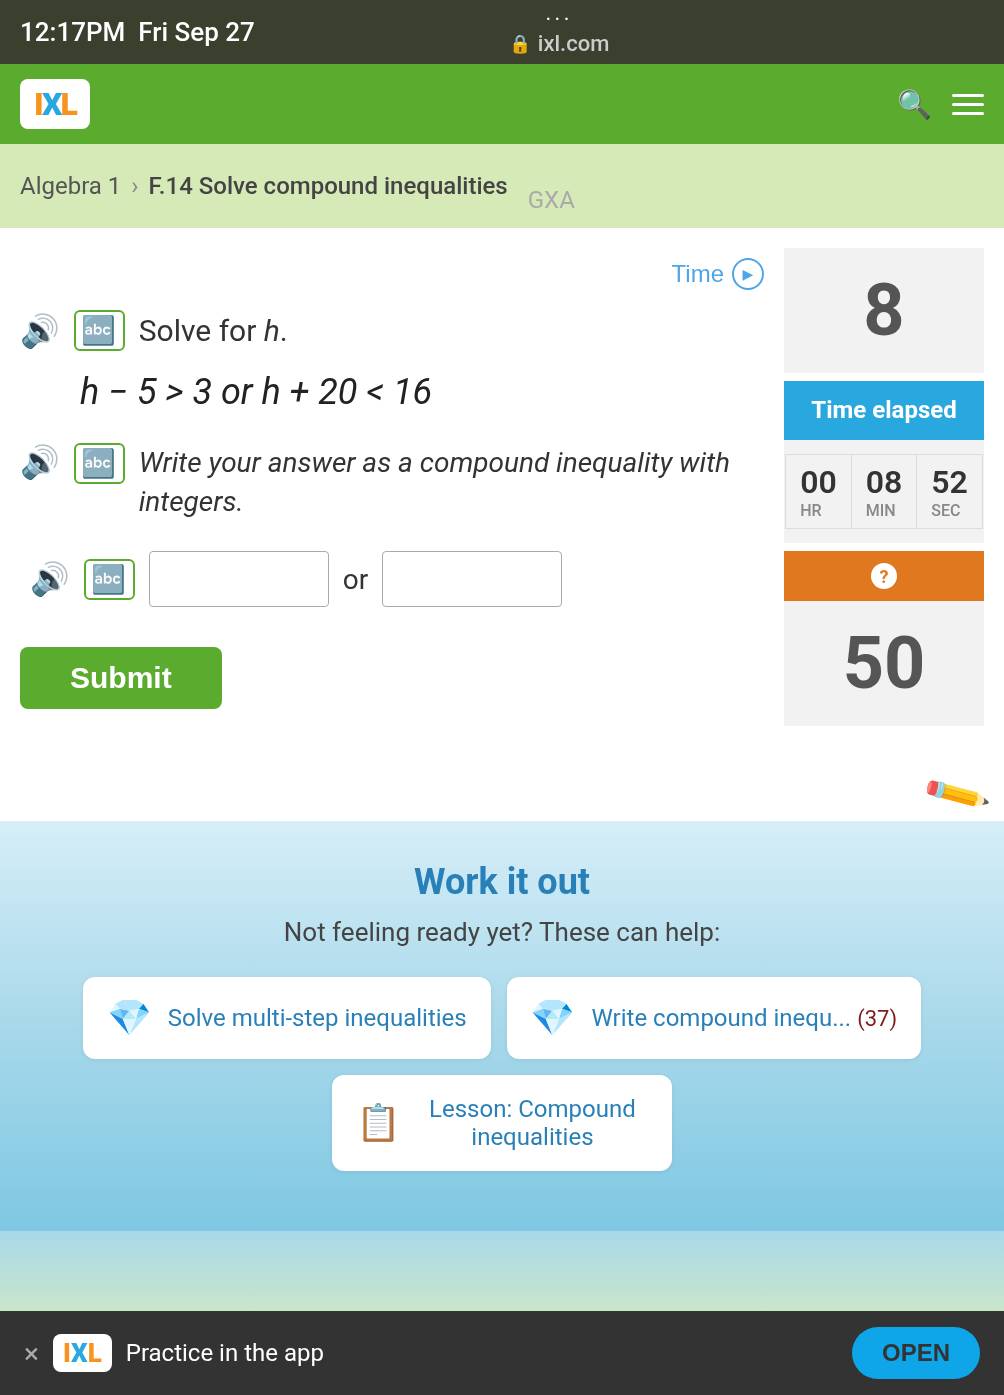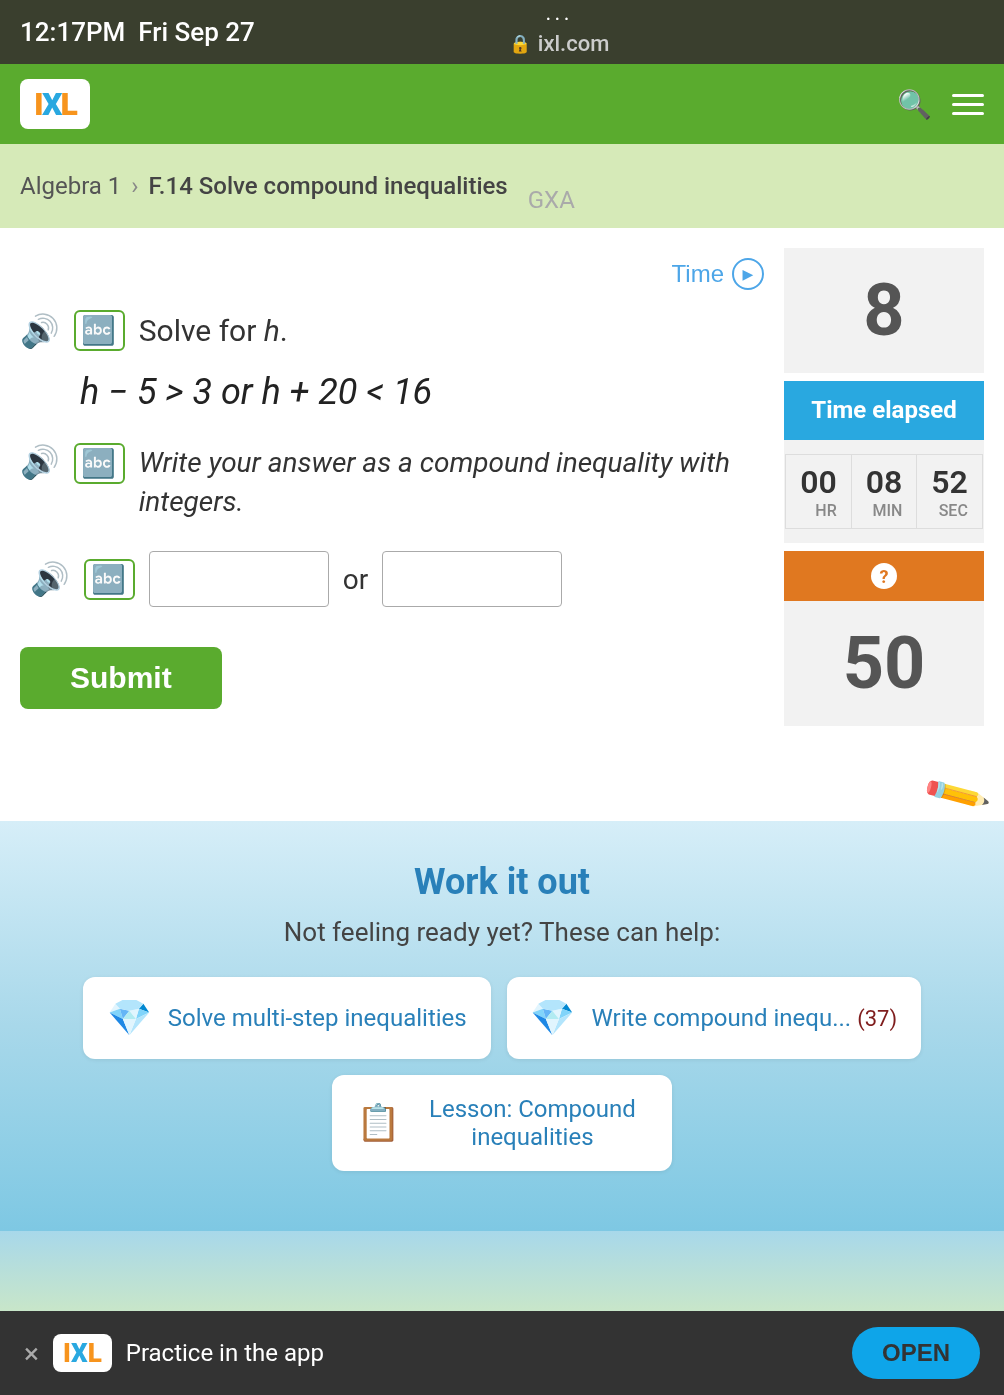--- a/index.html
+++ b/index.html
@@ -232,21 +232,21 @@
       background: #f2f2f2;
       display: flex;
       justify-content: center;
       align-items: flex-start;
       gap: 0;
       padding: 14px 6px;
     }
     .timer-unit {
       display: flex;
       flex-direction: column;
-      align-items: flex-end;
+      align-items: flex-start;
       border: 1px solid #ddd;
       padding: 8px 14px;
     }
     .timer-unit:not(:last-child) { border-right: none; }
     .timer-num {
       font-size: 32px;
       font-weight: 600;
       color: #333;
     }
     .timer-label {

